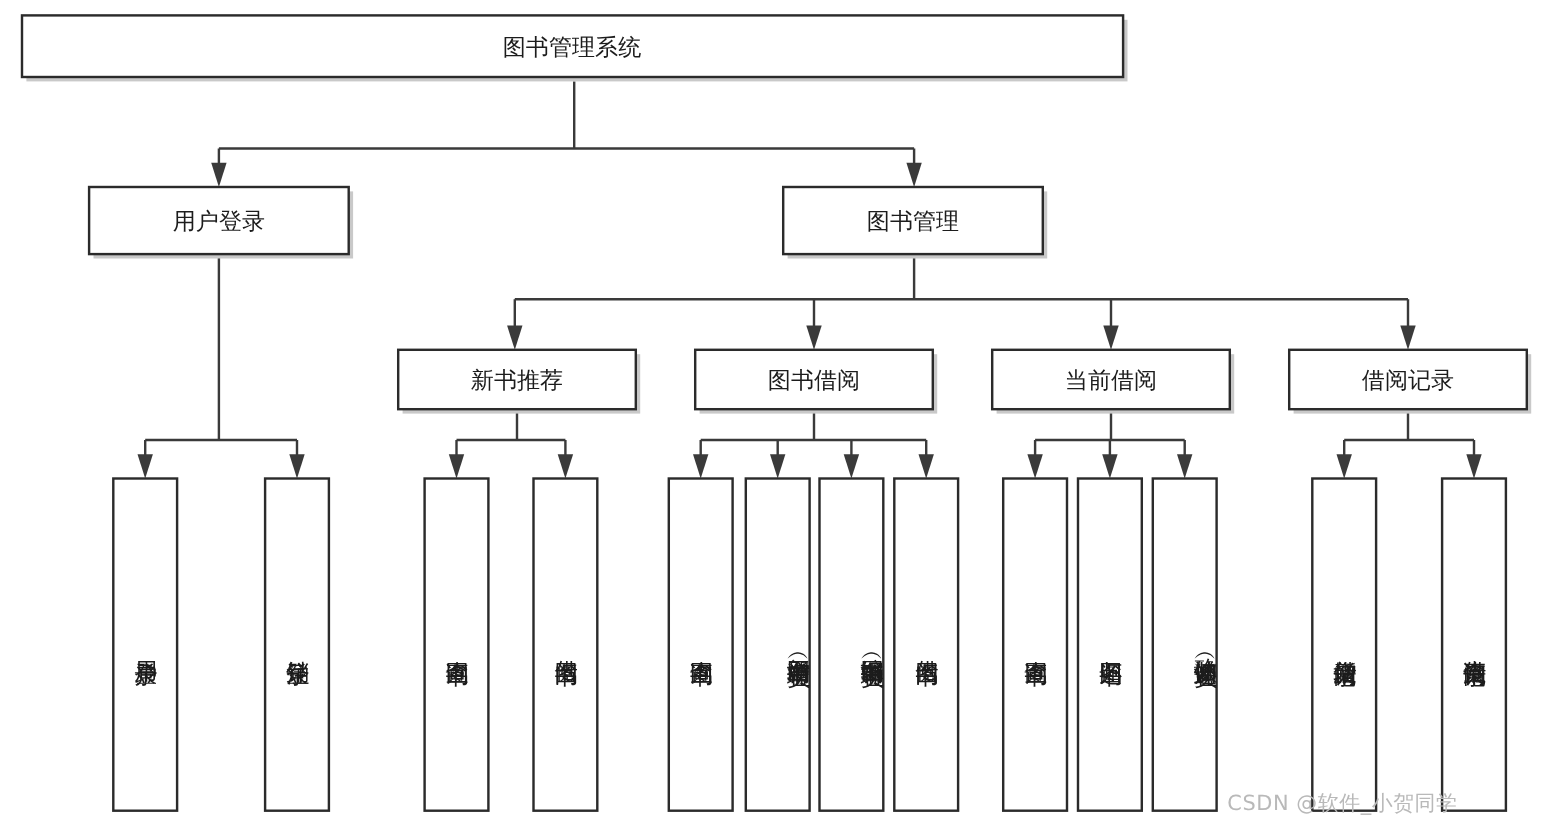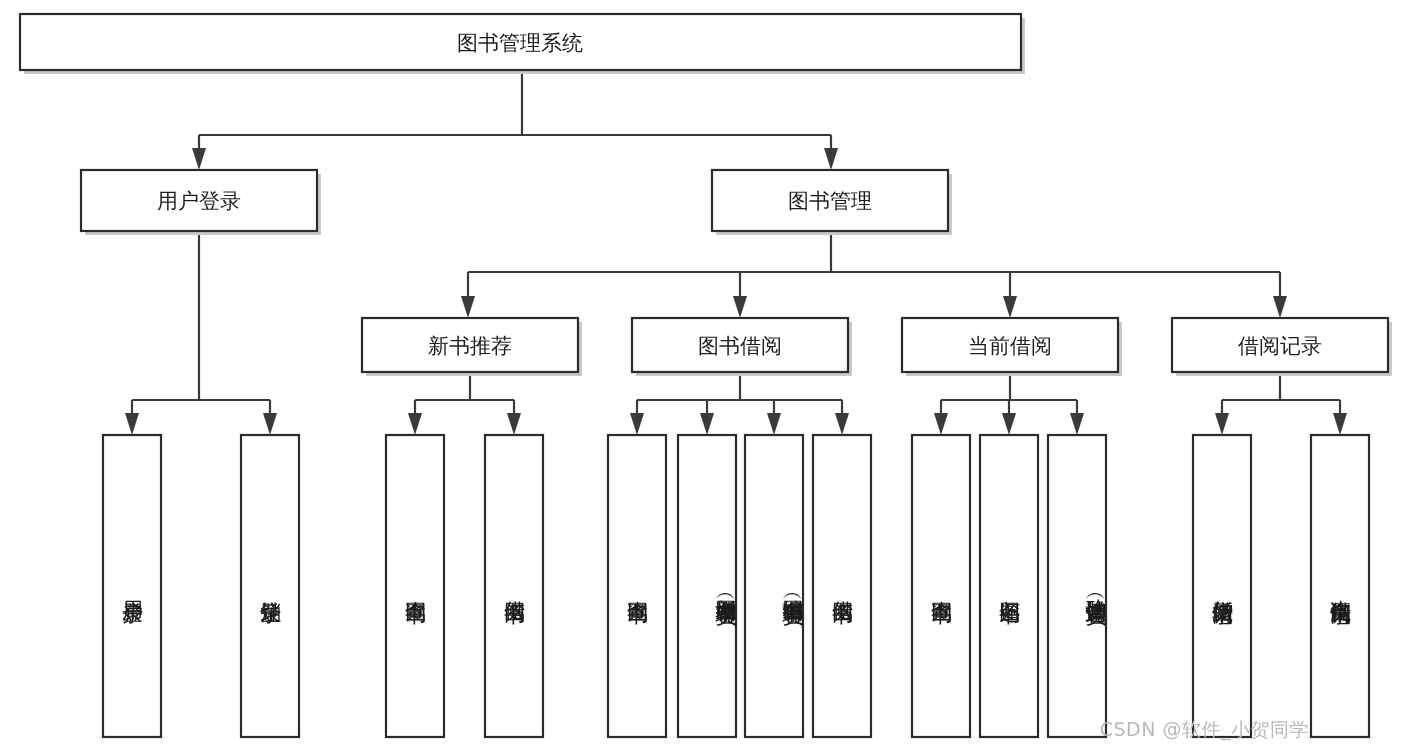--- a/index.html
+++ b/index.html
@@ -61,21 +61,21 @@
     color: #1c1c1c;
     text-align: center;
     writing-mode: vertical-rl;
     text-orientation: upright;
     letter-spacing: 1px;
     white-space: nowrap;
     pointer-events: none;
   }
   .watermark {
     position: absolute;
-    right: 20px;
+    right: 4px;
     bottom: 4px;
     font-family: "DejaVu Sans", "Liberation Sans", sans-serif;
     font-size: 19px;
     color: #b9b9b9;
     letter-spacing: 0.5px;
     white-space: nowrap;
   }
 </style>
 </head>
 <body>

